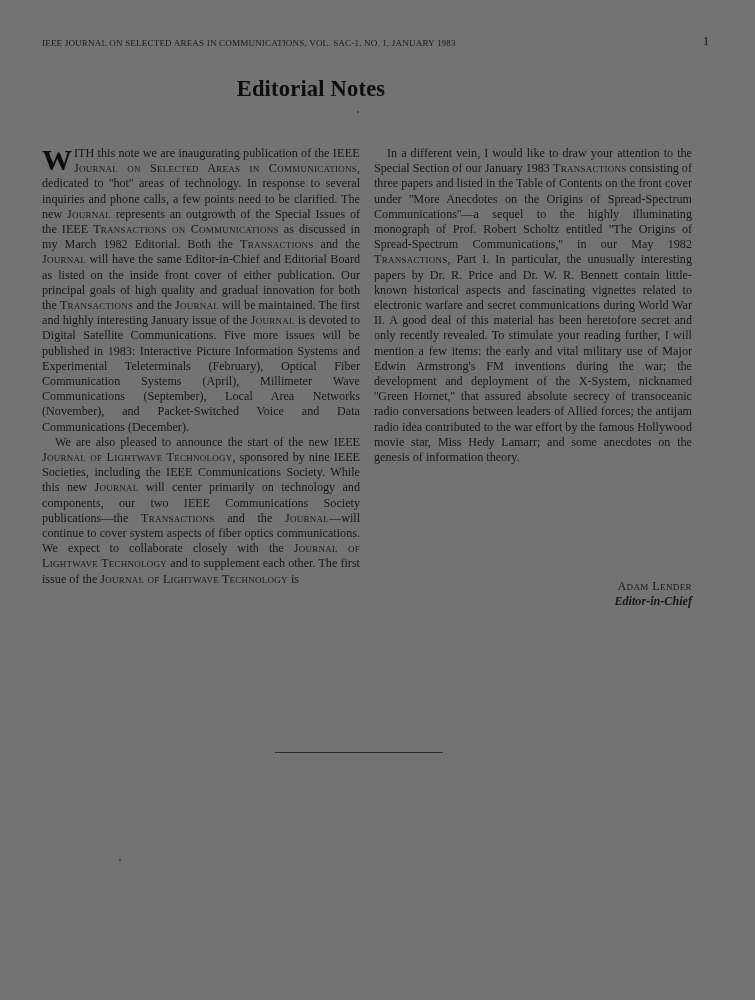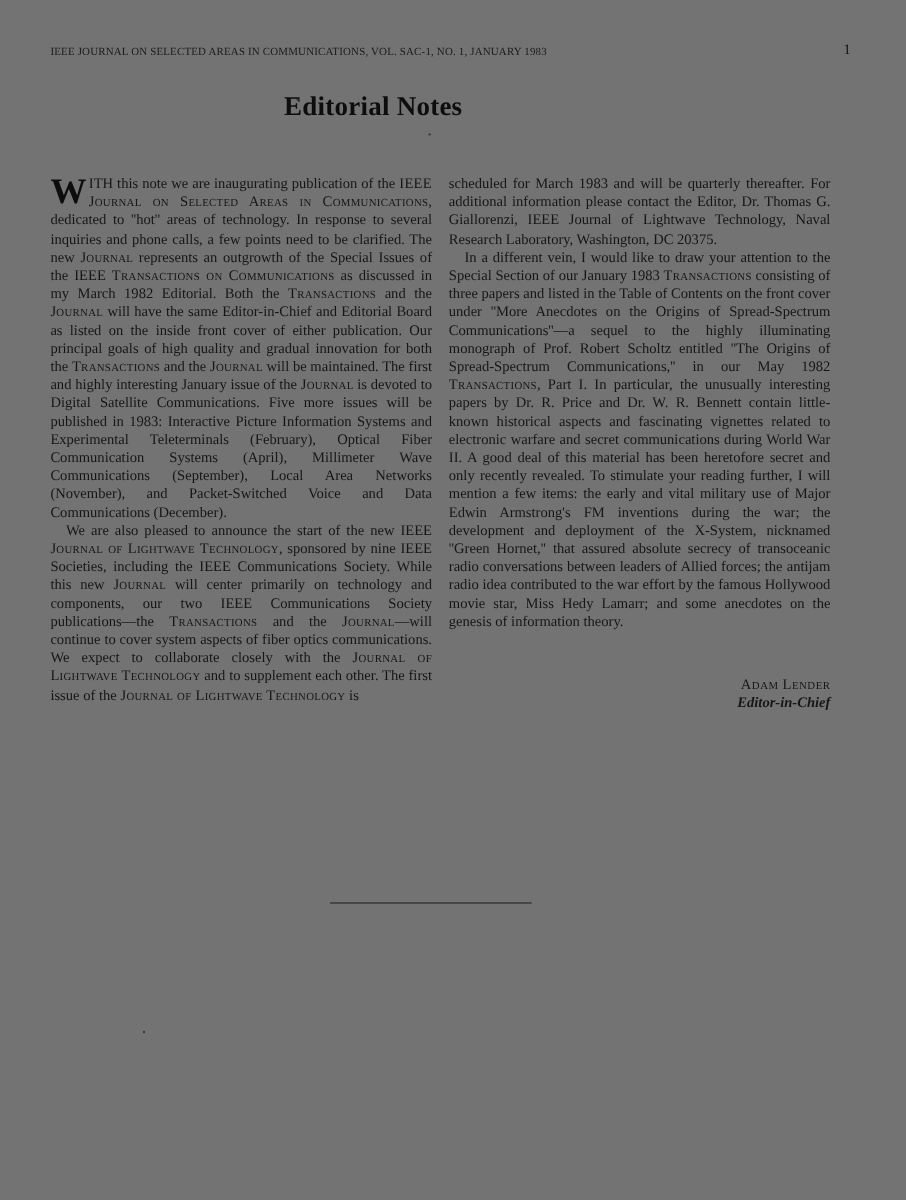--- a/index.html
+++ b/index.html
@@ -97,20 +97,21 @@
     top: 563px;
     width: 318px;
     text-align: right;
     font-size: 12.15px;
     line-height: 15.4px;
     color: #161616;
   }
   .sig-name {
     font-variant: small-caps;
     letter-spacing: 0.4px;
+    margin-top: 16px;
   }
   .sig-role {
     font-style: italic;
     font-weight: bold;
   }
 
   
   .rule {
     position: absolute;
     left: 275px;
@@ -137,21 +138,20 @@
 
   <div class="doc-title">Editorial Notes</div>
 
   <div class="col col-left">
     <p class="first"><span class="dropcap">W</span><span>ITH this note we are inaugurating publication of the </span><span class="sc">IEEE Journal on Selected Areas in Communications</span><span>, dedicated to ''hot'' areas of technology. In response to several inquiries and phone calls, a few points need to be clarified. The new </span><span class="sc">Journal</span><span> represents an outgrowth of the Special Issues of the IEEE </span><span class="sc">Transactions on Communications</span><span> as discussed in my March 1982 Editorial. Both the </span><span class="sc">Transactions</span><span> and the </span><span class="sc">Journal</span><span> will have the same Editor-in-Chief and Editorial Board as listed on the inside front cover of either publication. Our principal goals of high quality and gradual innovation for both the </span><span class="sc">Transactions</span><span> and the </span><span class="sc">Journal</span><span> will be maintained. The first and highly interesting January issue of the </span><span class="sc">Journal</span><span> is devoted to Digital Satellite Communications. Five more issues will be published in 1983: Interactive Picture Information Systems and Experimental Teleterminals (February), Optical Fiber Communication Systems (April), Millimeter Wave Communications (September), Local Area Networks (November), and Packet-Switched Voice and Data Communications (December).</span></p>
 
     <p><span>We are also pleased to announce the start of the new IEEE </span><span class="sc">Journal of Lightwave Technology</span><span>, sponsored by nine IEEE Societies, including the IEEE Communications Society. While this new </span><span class="sc">Journal</span><span> will center primarily on technology and components, our two IEEE Communications Society publications—the </span><span class="sc">Transactions</span><span> and the </span><span class="sc">Journal</span><span>—will continue to cover system aspects of fiber optics communications. We expect to collaborate closely with the </span><span class="sc">Journal of Lightwave Technology</span><span> and to supplement each other. The first issue of the </span><span class="sc">Journal of Lightwave Technology</span><span> is</span></p>
   </div>
 
   <div class="col col-right">
-    <p class="first">scheduled for March 1983 and will be quarterly thereafter. For additional information please contact the Editor, Dr. Thomas G. Giallorenzi, IEEE Journal of Lightwave Technology, Naval Research Laboratory, Washington, DC 20375.</p>
 
     <p><span>In a different vein, I would like to draw your attention to the Special Section of our January 1983 </span><span class="sc">Transactions</span><span> consisting of three papers and listed in the Table of Contents on the front cover under ''More Anecdotes on the Origins of Spread-Spectrum Communications''—a sequel to the highly illuminating monograph of Prof. Robert Scholtz entitled ''The Origins of Spread-Spectrum Communications,'' in our May 1982 </span><span class="sc">Transactions</span><span>, Part I. In particular, the unusually interesting papers by Dr. R. Price and Dr. W. R. Bennett contain little-known historical aspects and fascinating vignettes related to electronic warfare and secret communications during World War II. A good deal of this material has been heretofore secret and only recently revealed. To stimulate your reading further, I will mention a few items: the early and vital military use of Major Edwin Armstrong's FM inventions during the war; the development and deployment of the X-System, nicknamed ''Green Hornet,'' that assured absolute secrecy of transoceanic radio conversations between leaders of Allied forces; the antijam radio idea contributed to the war effort by the famous Hollywood movie star, Miss Hedy Lamarr; and some anecdotes on the genesis of information theory.</span></p>
   </div>
 
   <div class="signature">
     <div class="sig-name">Adam Lender</div>
     <div class="sig-role">Editor-in-Chief</div>
   </div>
 
   <div class="rule"></div>

